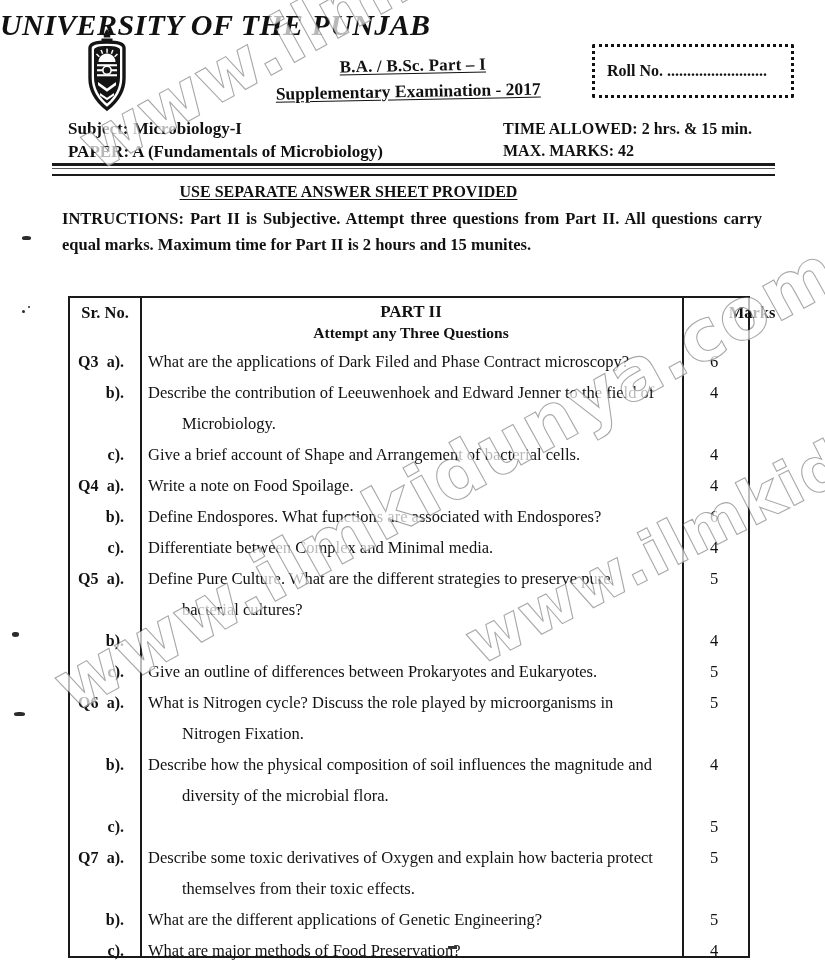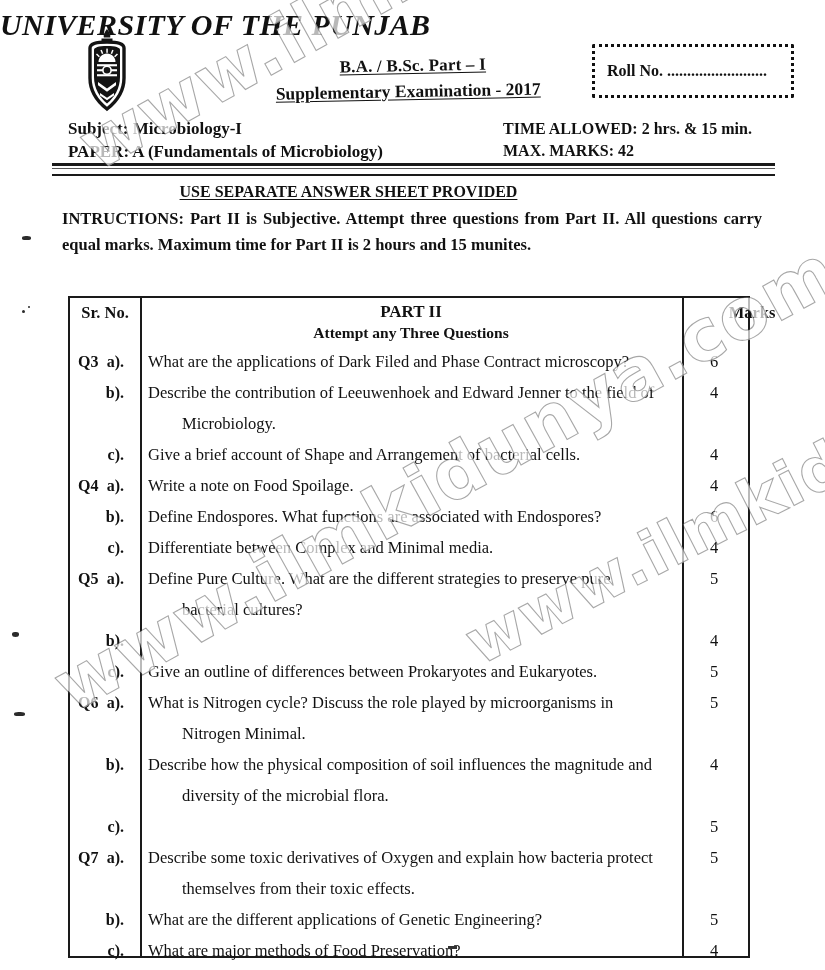--- a/index.html
+++ b/index.html
@@ -398,21 +398,21 @@
           <div class="cell-sr"><span>b).</span></div>
           <div class="cell-marks">4</div>
         </div>
         <div class="qrow">
           <div class="cell-sr"><span>c).</span></div>
           <div class="cell-text"><span>Give an outline of differences between Prokaryotes and Eukaryotes.</span></div>
           <div class="cell-marks">5</div>
         </div>
         <div class="qrow">
           <div class="cell-sr"><span class="qnum">Q6</span><span>a).</span></div>
-          <div class="cell-text"><span>What is Nitrogen cycle? Discuss the role played by microorganisms in</span><span class="cont">Nitrogen Minimal.</span></div>
+          <div class="cell-text"><span>What is Nitrogen cycle? Discuss the role played by microorganisms in</span><span class="cont">Nitrogen Fixation.</span></div>
           <div class="cell-marks">5</div>
         </div>
         <div class="qrow">
           <div class="cell-sr"><span>b).</span></div>
           <div class="cell-text"><span>Describe how the physical composition of soil influences the magnitude and</span><span class="cont">diversity of the microbial flora.</span></div>
           <div class="cell-marks">4</div>
         </div>
         <div class="qrow">
           <div class="cell-sr"><span>c).</span></div>
           <div class="cell-marks">5</div>

